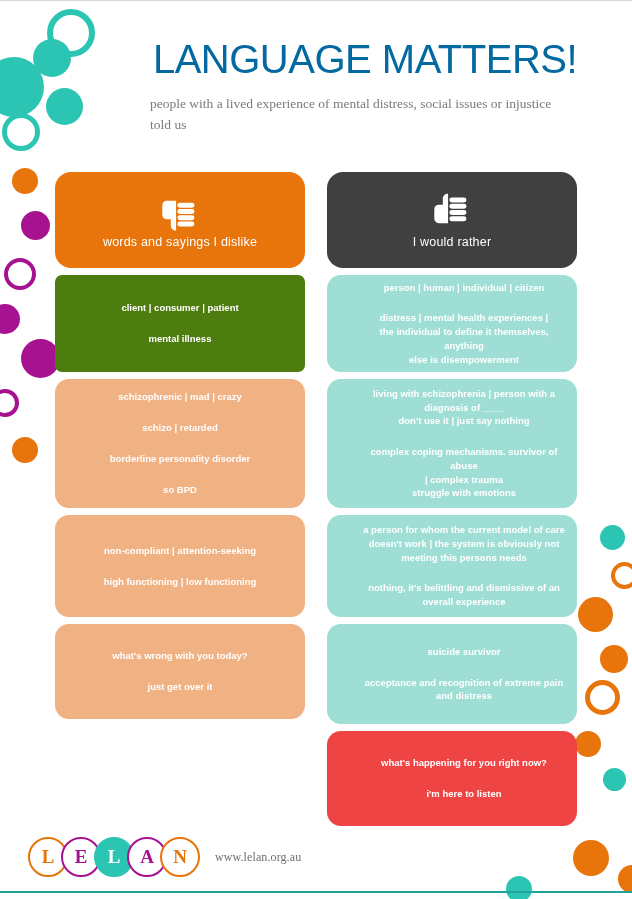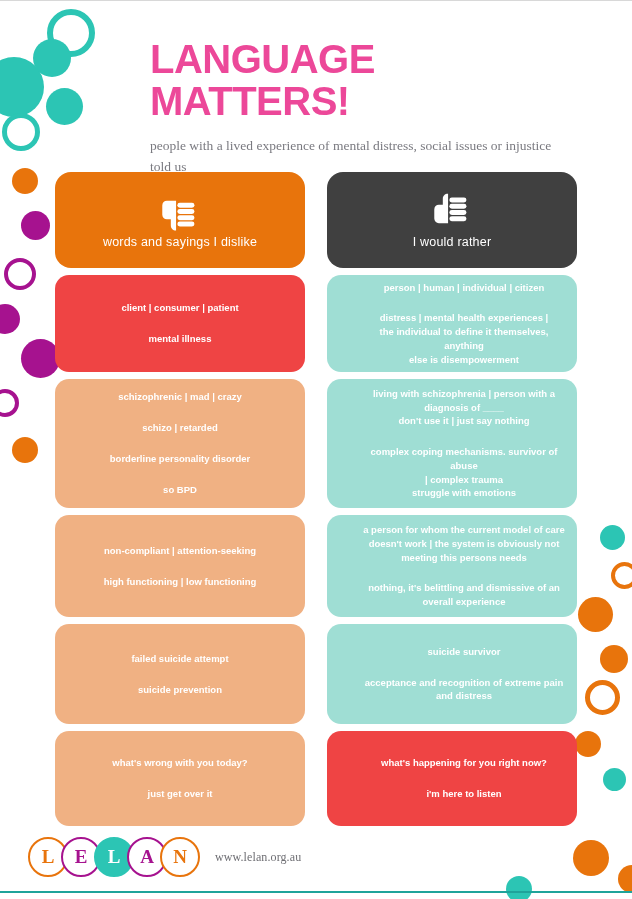--- a/index.html
+++ b/index.html
@@ -33,25 +33,25 @@
 
   
   .header {
     position: absolute;
     left: 150px;
     top: 38px;
     width: 430px;
   }
   .title {
     font-family: "Liberation Sans", sans-serif;
-    font-weight: bold;
+    font-weight: normal;
     font-size: 40px;
     letter-spacing: -0.5px;
-    color: #ec4899;
-    text-align: left;
+    color: #0369a1;
+    text-align: center;
     line-height: 1.05;
   }
   .subtitle {
     margin-top: 14px;
     font-family: "Liberation Serif", serif;
     font-size: 13.5px;
     line-height: 1.55;
     color: #7A7A80;
     text-align: left;
     padding-right: 10px;
@@ -214,37 +214,33 @@
                 <path d="M26 4 c-5 0 -8 3 -8 8 l0 9 -6 0 c-4 0 -7 3 -7 7 l0 14 c0 4 3 7 7 7 l14 0 0 -13 0 -32 z"></path>
                 <rect x="28" y="10" width="26" height="7.5" rx="3.7"></rect>
                 <rect x="28" y="19.5" width="26" height="7.5" rx="3.7"></rect>
                 <rect x="28" y="29" width="26" height="7.5" rx="3.7"></rect>
                 <rect x="28" y="38.5" width="26" height="7.5" rx="3.7"></rect>
               </g>
             </svg>
           </span>
           <div class="col-head-label">words and sayings I dislike</div>
         </div>
-        <div class="card dislike h-r1" style="background: #ef4444;">
+        <div class="card dislike h-r1" style="background: #4d7c0f; border-radius: 7px;">
           <div class="line">client | consumer | patient</div>
           <div class="line">mental illness</div>
         </div>
         <div class="card dislike h-r2" style="background: rgb(240, 177, 131);">
           <div class="line">schizophrenic | mad | crazy</div>
           <div class="line">schizo | retarded</div>
           <div class="line">borderline personality disorder</div>
           <div class="line">so BPD</div>
         </div>
         <div class="card dislike h-r3" style="background: rgb(240, 177, 131);">
           <div class="line">non-compliant | attention-seeking</div>
           <div class="line">high functioning | low functioning</div>
-        </div>
-        <div class="card dislike h-r4" style="background: rgb(240, 177, 131);">
-          <div class="line">failed suicide attempt</div>
-          <div class="line">suicide prevention</div>
         </div>
         <div class="card dislike h-r5" style="background: rgb(240, 177, 131);">
           <div class="line">what's wrong with you today?</div>
           <div class="line">just get over it</div>
         </div>
       </div>
       <div class="column">
         <div class="col-head rather" style="background: #404040;">
           <span>
             <svg width="42" height="42" viewBox="0 0 64 64" class="thumb-icon">

